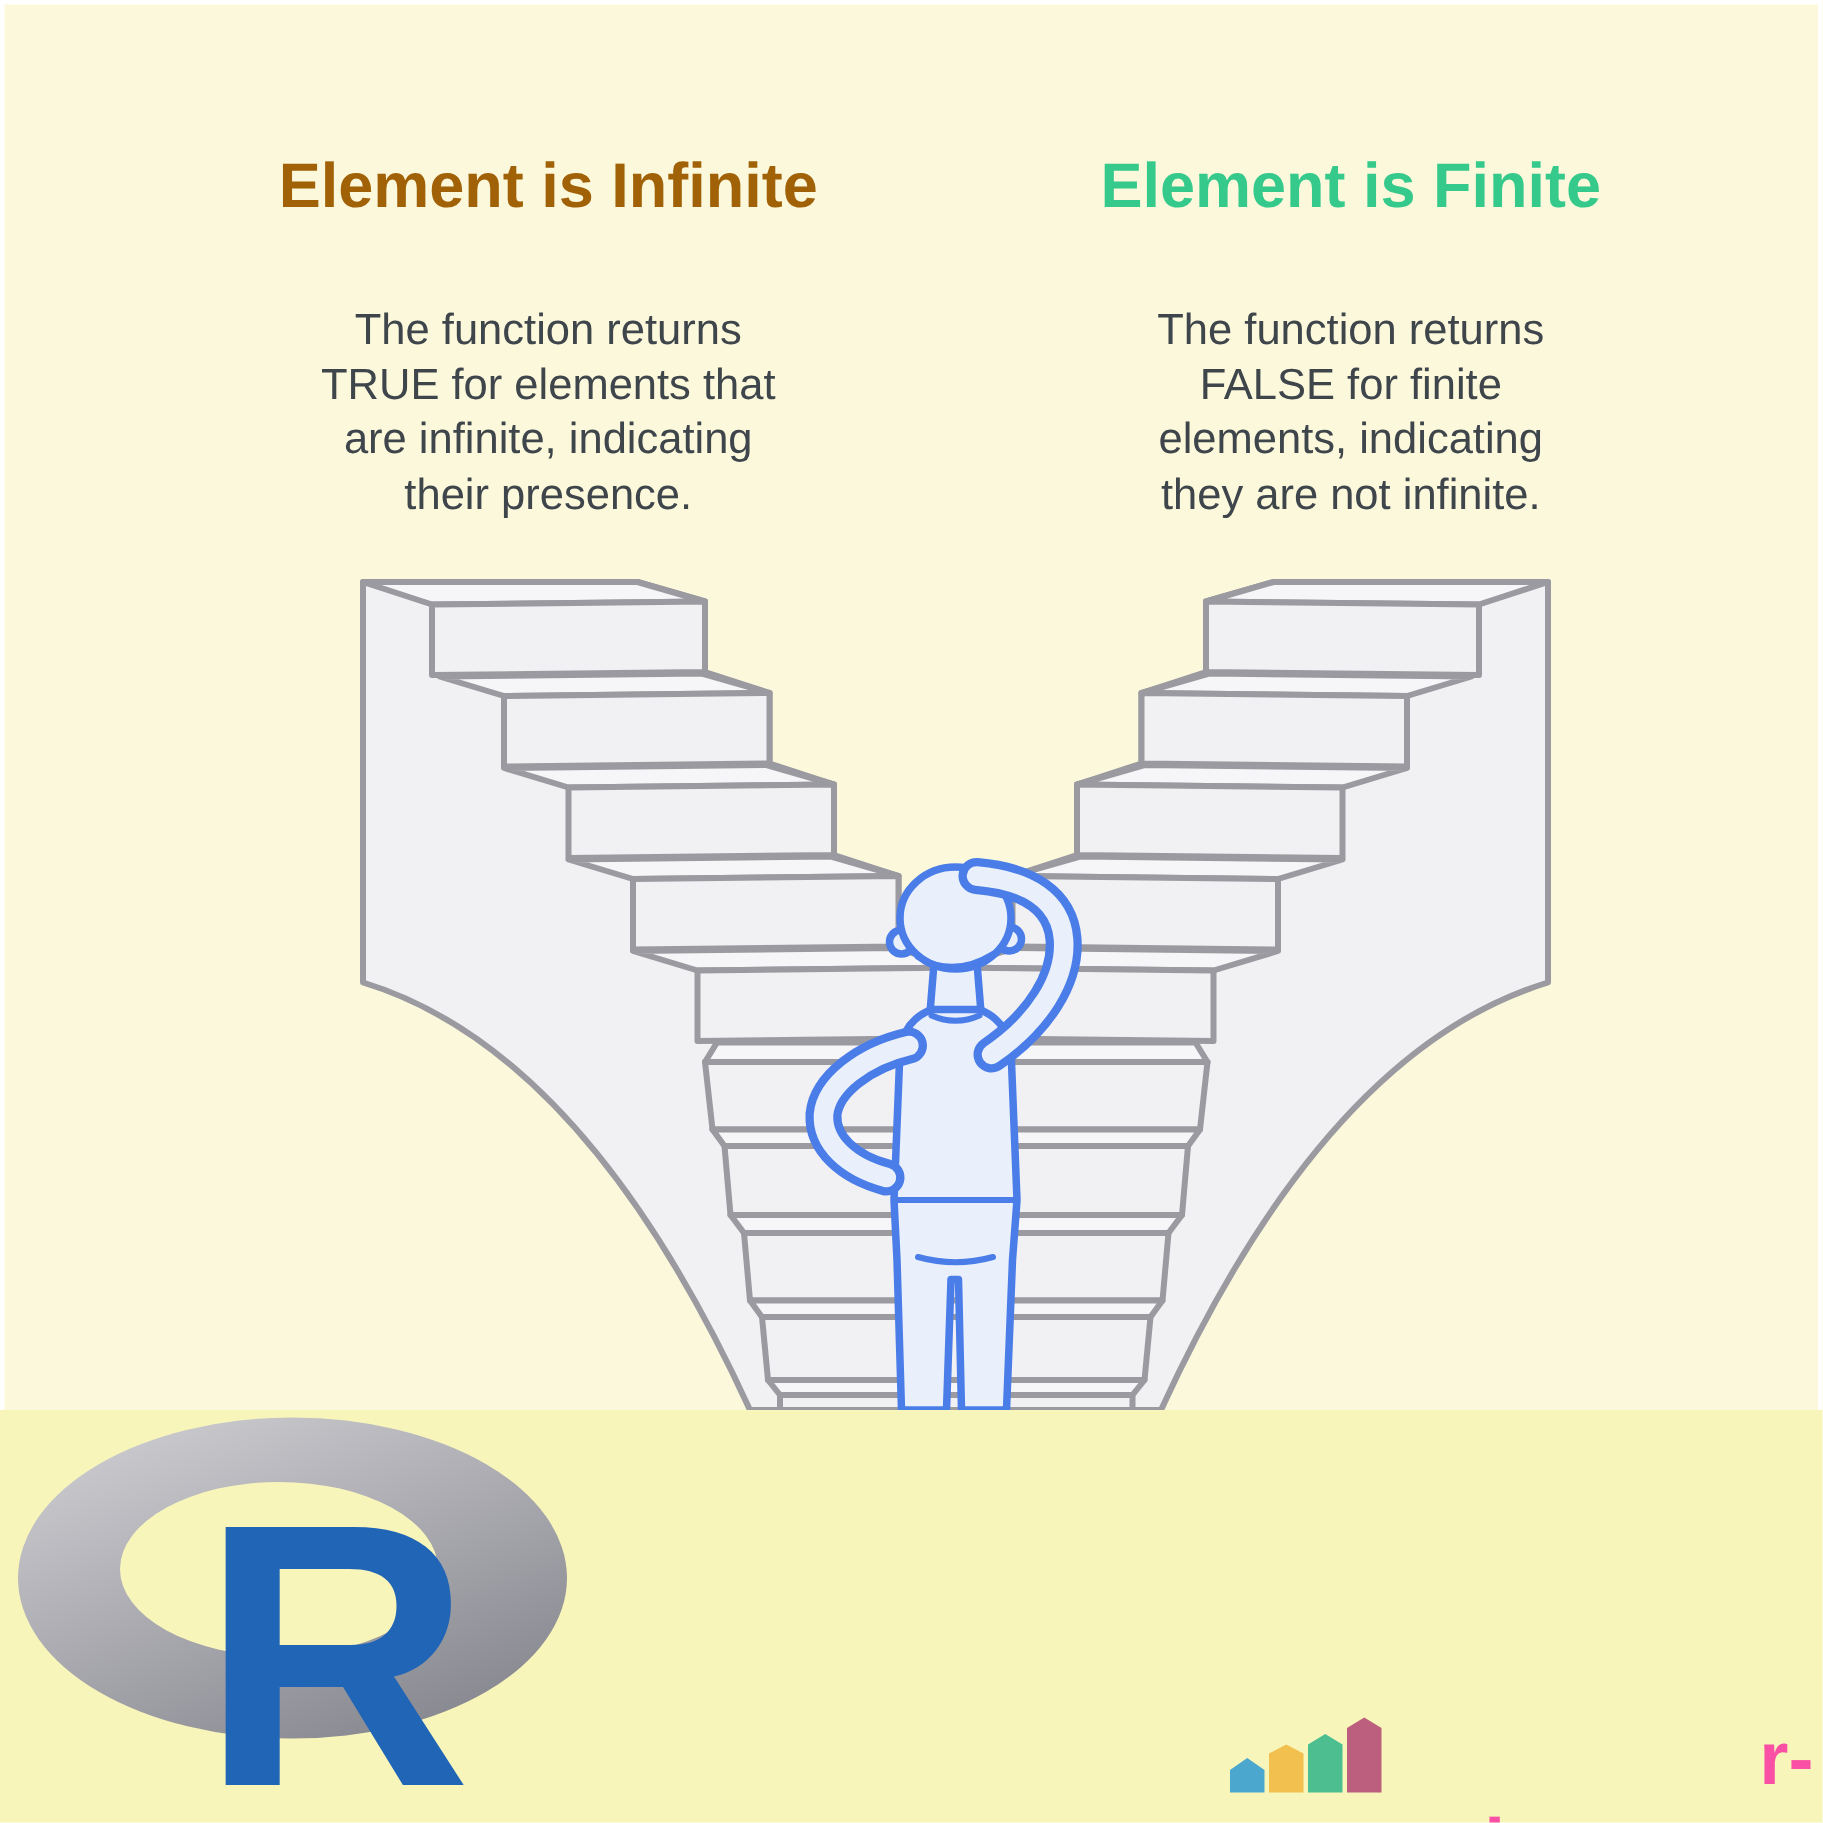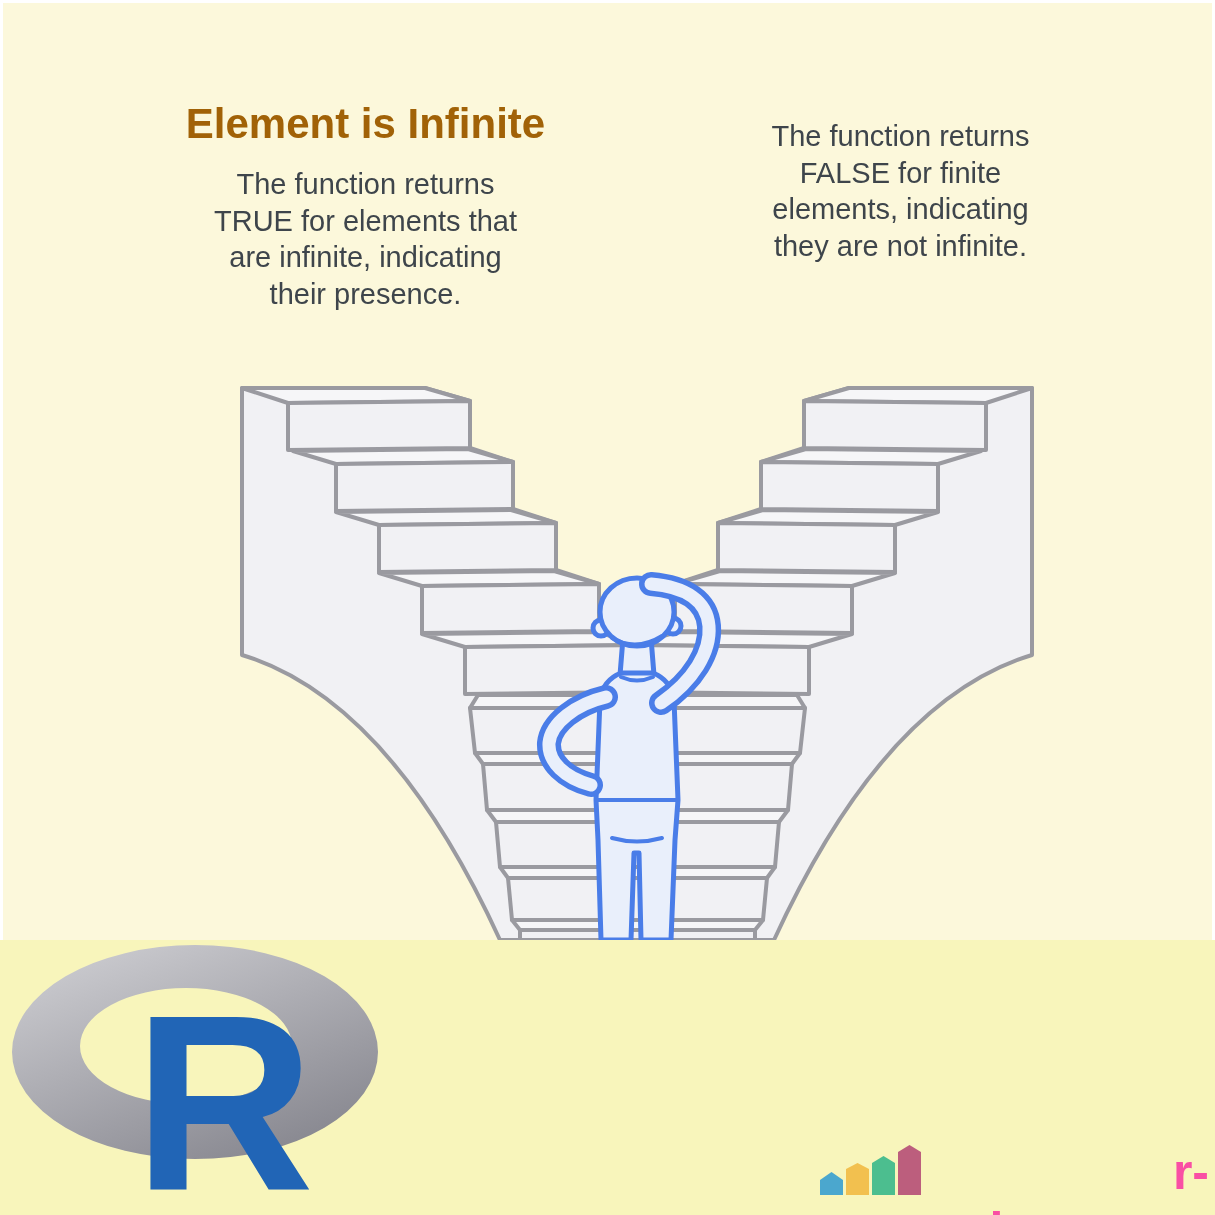--- a/index.html
+++ b/index.html
@@ -17,21 +17,21 @@
     position:absolute;top:100px;width:435px;text-align:center;z-index:3;
   }
   .col.left{left:148px;}
   .col.right{left:683px;}
   .col-title{
     font-size:42px;font-weight:bold;line-height:48px;letter-spacing:0px;
   }
   .col.left .col-title{color:#a16207;}
   .col.right .col-title{color:#35C98C;}
   .col-desc{
-    margin-top:18px;font-size:29px;line-height:36.5px;color:#3E454B;
+    margin-top:54px;font-size:29px;line-height:36.5px;color:#3E454B;
     white-space:pre-line;
   }
   .scene{
     position:absolute;left:0;top:0;width:1215px;height:1215px;z-index:1;
   }
   .stair{fill:#F1F1F4;stroke:#9A9AA0;stroke-width:4;stroke-linejoin:round;}
   .tread{fill:#F6F6F8;stroke:#9A9AA0;stroke-width:4;stroke-linejoin:round;}
   .face{fill:#F1F1F4;stroke:#9A9AA0;stroke-width:4;stroke-linejoin:round;}
   .pfill{fill:#E9EFFB;stroke:#4A7DE8;stroke-width:5;stroke-linejoin:round;}
   .pline{fill:none;stroke:#4A7DE8;stroke-width:4;stroke-linecap:round;}
@@ -49,20 +49,21 @@
 <body>
 
 <div class="col left">
   <div class="col-title">Element is Infinite</div>
   <div class="col-desc">The function returns
 TRUE for elements that
 are infinite, indicating
 their presence.</div>
 </div>
 <div class="col right">
+  <div class="col-title">Element is Finite</div>
   <div class="col-desc">The function returns
 FALSE for finite
 elements, indicating
 they are not infinite.</div>
 </div>
 
 <svg class="scene" viewBox="0 0 1215 1215" xmlns="http://www.w3.org/2000/svg">
 
   <g id="left-stairs">
     <path class="stair" d="M242,388 L425,388 L470,401 L470,448 L513,462 L513,509 L556,523 L556,570

